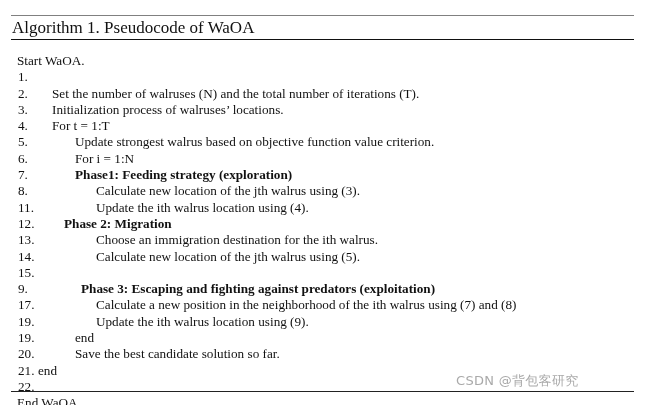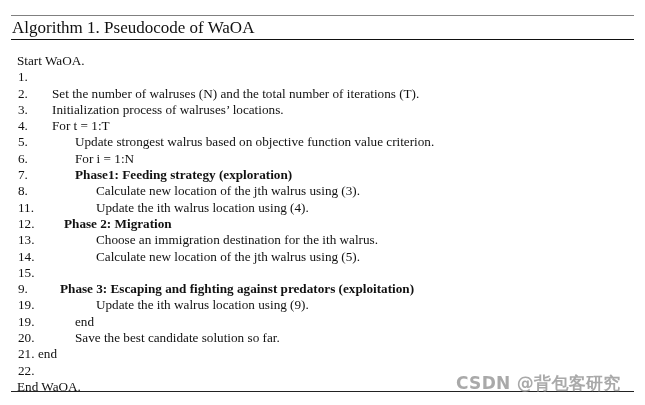--- a/index.html
+++ b/index.html
@@ -10,21 +10,21 @@
   .rule-mid { top: 39px; height: 1px; background: #111; }
   .rule-bot { top: 391px; height: 1px; background: #222; }
   .title { position: absolute; left: 12px; top: 17px; font-weight: normal; font-size: 17px; line-height: 22px; }
   .lines { position: absolute; left: 0; top: 41px; width: 516px; margin-top: 12px; }
   .line { position: relative; height: 16.3px; font-size: 13.2px; line-height: 16.3px; white-space: nowrap; }
   .num { position: absolute; left: 18px; }
   .txt { position: absolute; }
   .plain { position: absolute; left: 17px; }
   .bold { font-weight: bold; }
   .watermark { position: absolute; left: 456px; top: 372px; font-family: "DejaVu Sans", sans-serif;
-               font-size: 17px; color: rgba(140,140,140,0.75); letter-spacing: 0.3px; font-weight: bold; }
+               font-size: 13px; color: rgba(140,140,140,0.75); letter-spacing: 0.3px; }
 </style>
 </head>
 <body>
 
 <div class="rule rule-top"></div>
 <div class="title">Algorithm 1. Pseudocode of WaOA</div>
 <div class="rule rule-mid"></div>
 
 <div class="lines">
   <div class="line">
@@ -76,21 +76,25 @@
       </div>
       <div class="line">
         <span class="num">14.</span>
         <span class="txt" style="left: 96px;">Calculate new location of the jth walrus using (5).</span>
       </div>
       <div class="line">
         <span class="num">15.</span>
       </div>
       <div class="line">
         <span class="num">9.</span>
-        <span class="txt bold" style="left: 60px;">Phase 3: Escaping and fighting against predators (exploitation)</span>
+        <span class="txt bold" style="left: 81px;">Phase 3: Escaping and fighting against predators (exploitation)</span>
+      </div>
+      <div class="line">
+        <span class="num">17.</span>
+        <span class="txt" style="left: 96px;">Calculate a new position in the neighborhood of the ith walrus using (7) and (8)</span>
       </div>
       <div class="line">
         <span class="num">19.</span>
         <span class="txt" style="left: 96px;">Update the ith walrus location using (9).</span>
       </div>
       <div class="line">
         <span class="num">19.</span>
         <span class="txt" style="left: 75px;">end</span>
       </div>
       <div class="line">

